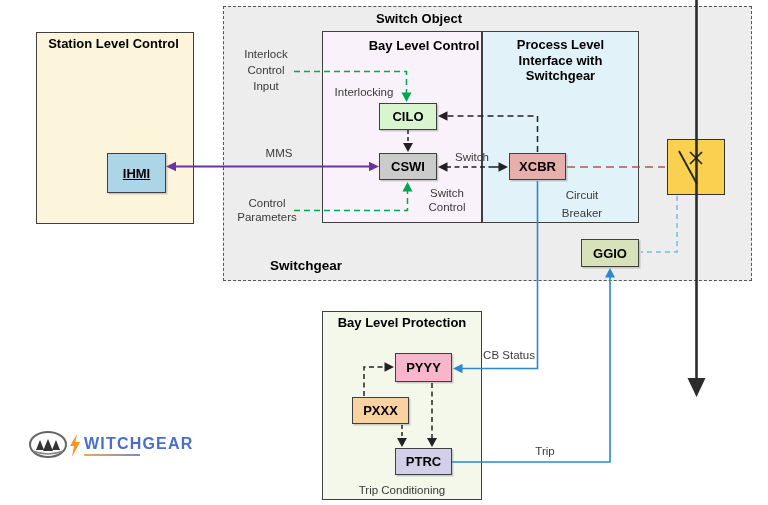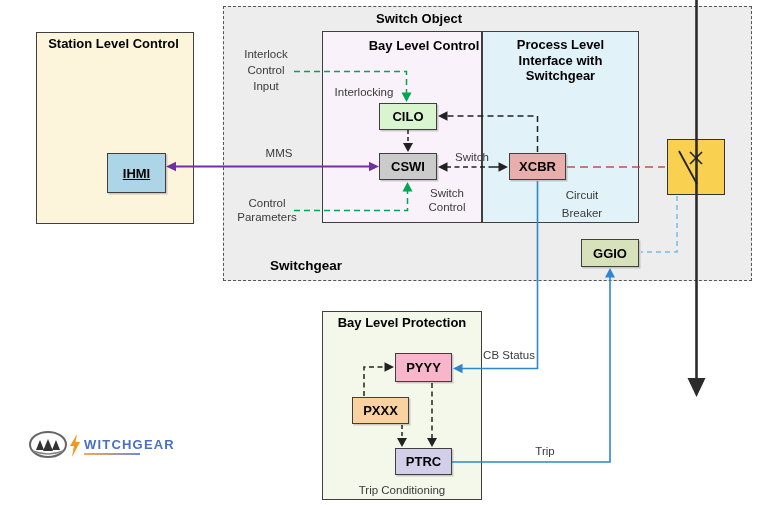--- a/index.html
+++ b/index.html
@@ -35,21 +35,21 @@
   #cilo{left:379px;top:103px;width:58px;height:27px;background:#D8F5D0;}
   #cswi{left:379px;top:153px;width:58px;height:27px;background:#CBCBCB;}
   #xcbr{left:509px;top:153px;width:57px;height:27px;background:#E7AEAB;}
   #ggio{left:581px;top:239px;width:58px;height:28px;background:#D8E2BA;}
   #pyyy{left:395px;top:353px;width:57px;height:29px;background:#F7B6CC;}
   #pxxx{left:352px;top:397px;width:57px;height:27px;background:#FAD2A2;}
   #ptrc{left:395px;top:448px;width:57px;height:27px;background:#D4CFE9;}
   #connector-layer{position:absolute;left:0;top:0;z-index:9;pointer-events:none;}
   #logo{position:absolute;left:28px;top:431px;display:flex;align-items:center;}
   #logo-text-wrap{margin-left:3px;}
-  #logo-brand{font-size:13px;font-weight:700;color:#4A6FC8;letter-spacing:1.2px;}
+  #logo-brand{font-size:16px;font-weight:700;color:#4A6FC8;letter-spacing:1.2px;}
   #logo-tagline{height:2px;width:56px;margin-top:1px;background:linear-gradient(90deg,#F7941D,#4A6FC8);opacity:0.8;}
 </style>
 </head>
 <body>
 
 <div id="canvas">
 
   <div id="switch-object"></div>
   <div class="title" style="left:290px;top:11px;width:172px;text-align:right;">Switch Object</div>
   <div class="title" style="left:270px;top:258px;width:70px;font-size:13.5px;">Switchgear</div>

